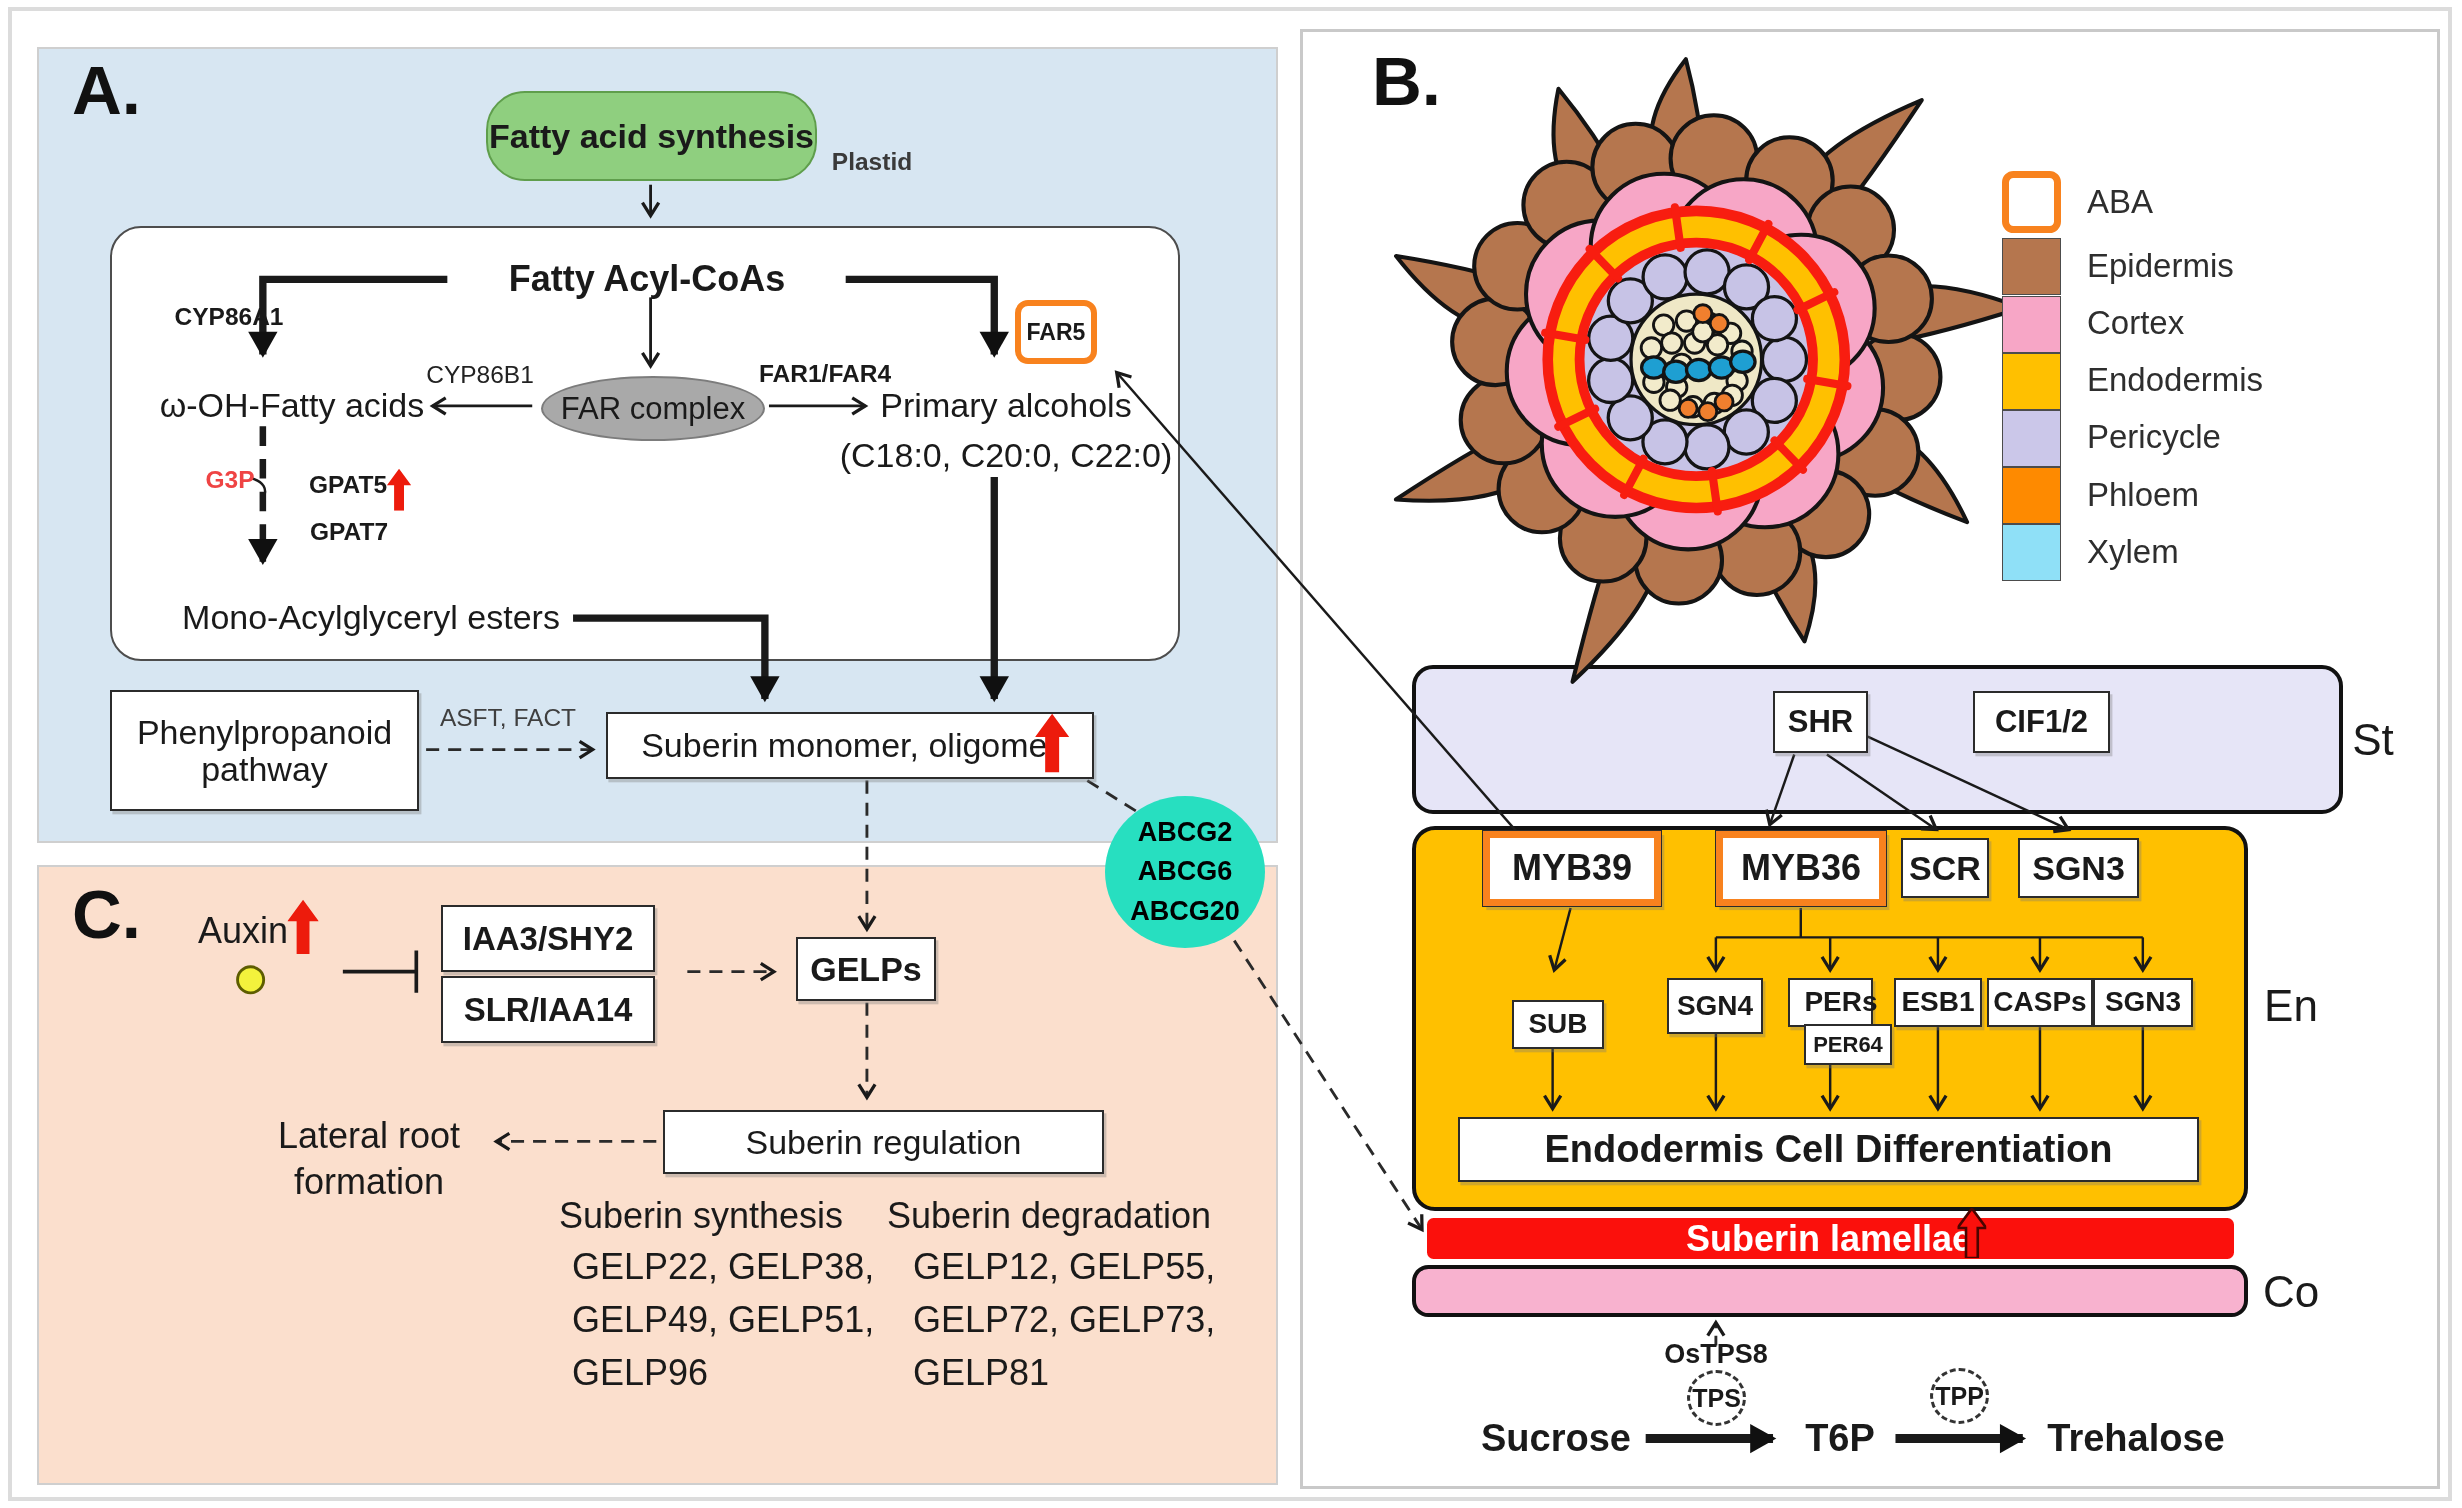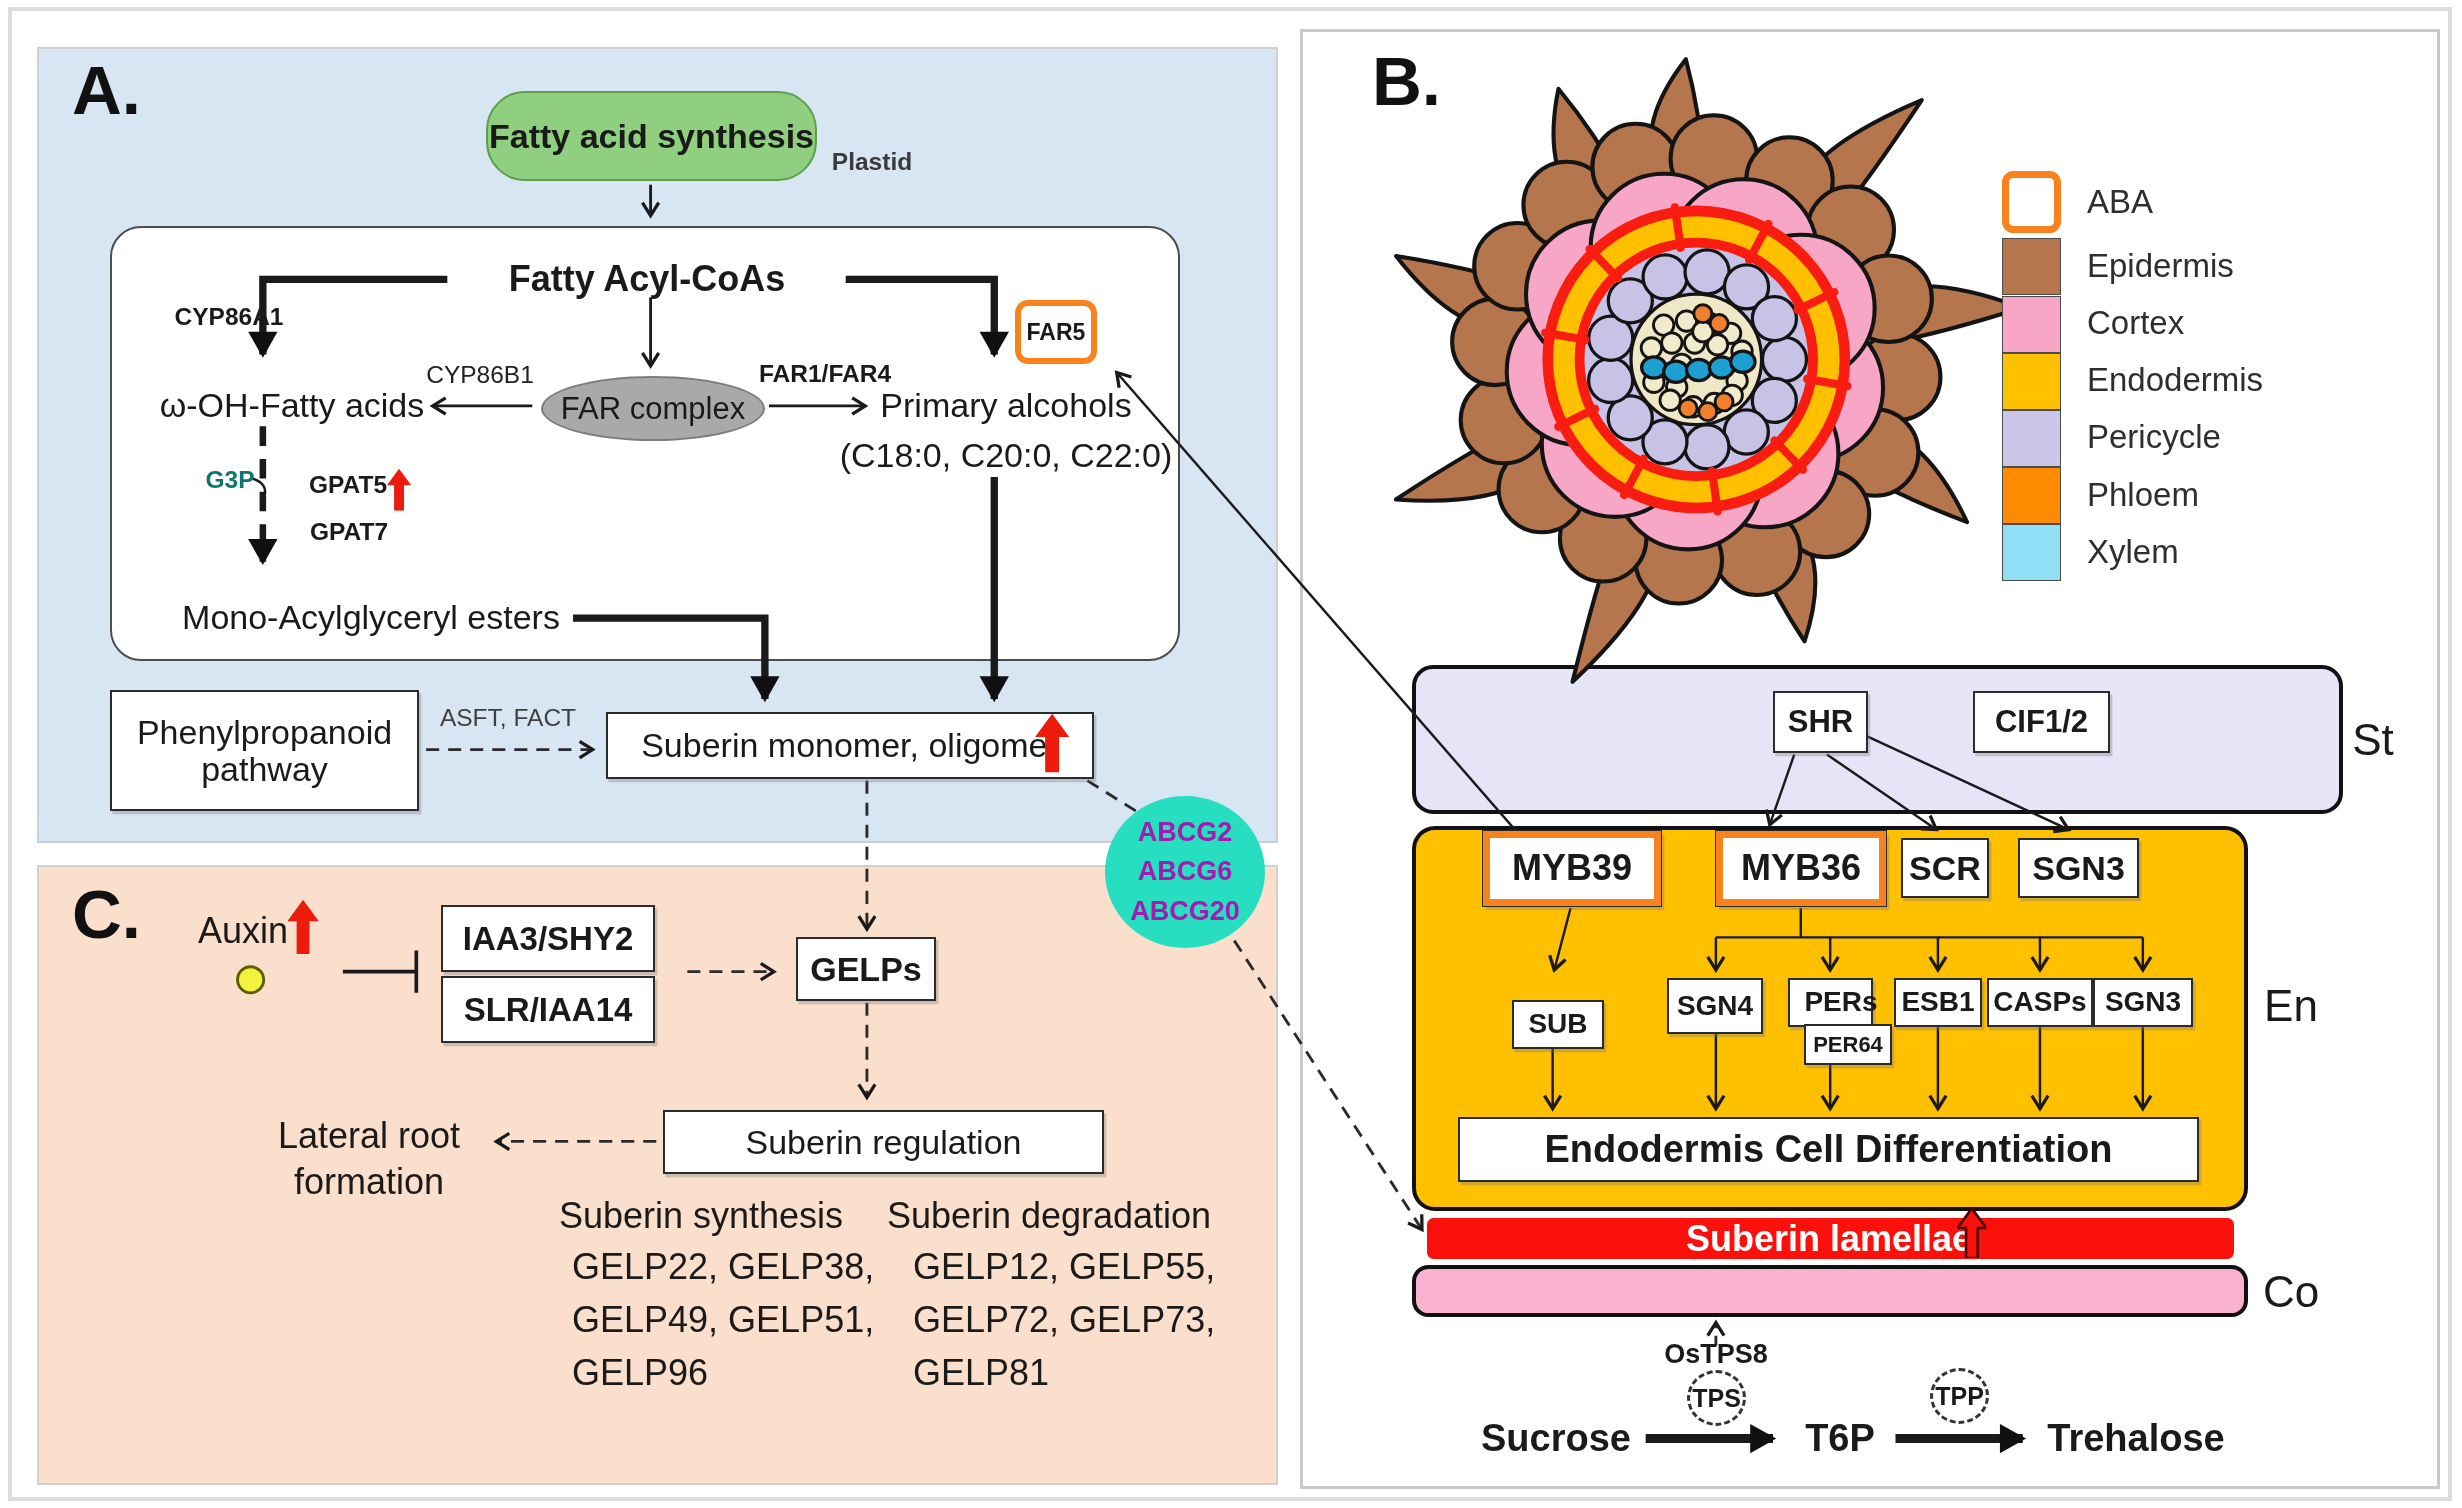--- a/index.html
+++ b/index.html
@@ -203,37 +203,37 @@
   <div class="ctr" style="left:541px;top:376px;width:224px;height:65px;background:#a9a9a9;border:2.4px solid #7c7c7c;border-radius:50%;font-size:31px;z-index:3;">
     <span>FAR complex</span>
   </div>
   <div class="lbl" style="left:480px;top:375px;font-size:24.5px;color:#222;z-index:3;">CYP86B1</div>
   <div class="lbl" style="left:825px;top:374px;font-size:24.5px;font-weight:700;z-index:3;">FAR1/FAR4</div>
 
   <div class="lbl" style="left:292px;top:406px;font-size:34px;z-index:3;">ω-OH-Fatty acids</div>
   <div class="lbl" style="left:1006px;top:406px;font-size:34px;z-index:3;">Primary alcohols</div>
   <div class="lbl" style="left:1006px;top:456px;font-size:34px;z-index:3;">(C18:0, C20:0, C22:0)</div>
 
-  <div class="lbl" style="left:230px;top:480px;font-size:24.5px;font-weight:600;color:#0f766e;z-index:3;">G3P</div>
+  <div class="lbl" style="left:230px;top:480px;font-size:24.5px;font-weight:600;color:#ef4444;z-index:3;">G3P</div>
   <div class="lbl" style="left:348px;top:485px;font-size:24.5px;font-weight:700;z-index:3;">GPAT5</div>
   <div class="lbl" style="left:349px;top:532px;font-size:24.5px;font-weight:700;z-index:3;">GPAT7</div>
 
   <div class="lbl" style="left:371px;top:618px;font-size:34px;z-index:3;">Mono-Acylglyceryl esters</div>
 
   <div class="ctr thin" style="left:110px;top:690px;width:309px;height:121px;font-size:34px;z-index:3;">
     <span>Phenylpropanoid</span>
     <span>pathway</span>
   </div>
   <div class="lbl" style="left:508px;top:718px;font-size:24.5px;color:#3f3f3f;z-index:3;">ASFT, FACT</div>
 
   <div class="ctr thin" style="left:606px;top:712px;width:488px;height:67px;font-size:34px;z-index:3;">
     <span>Suberin monomer, oligomer</span>
   </div>
 
-  <div class="ctr" style="left:1105px;top:796px;width:160px;height:152px;background:#27dfc0;border:none;border-radius:50%;font-size:27px;font-weight:700;color:#a21caf;z-index:3;line-height:1.45;">
+  <div class="ctr" style="left:1105px;top:796px;width:160px;height:152px;background:#27dfc0;border:none;border-radius:50%;font-size:27px;font-weight:700;color:#000000;z-index:3;line-height:1.45;">
     <span>ABCG2</span>
     <span>ABCG6</span>
     <span>ABCG20</span>
   </div>
 
   <div class="plab" style="left:72px;top:875px;z-index:3;">C.</div>
 
   <div class="lbl" style="left:243px;top:931px;font-size:36px;font-weight:400;z-index:3;">Auxin</div>
 
   <div class="ctr thin" style="left:441px;top:905px;width:214px;height:67px;font-size:33px;font-weight:700;z-index:3;">

